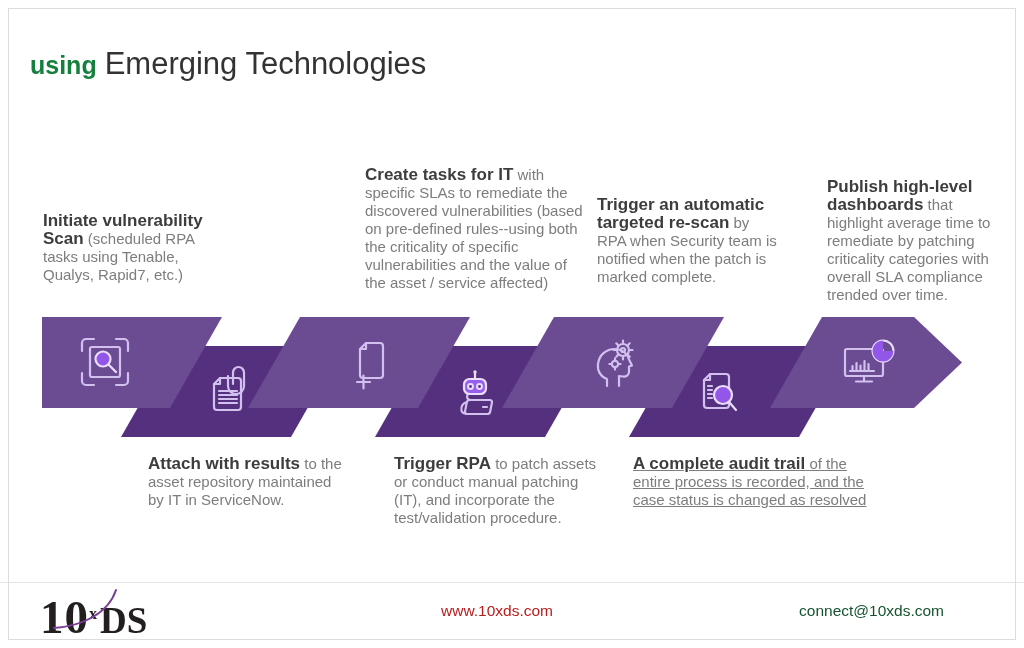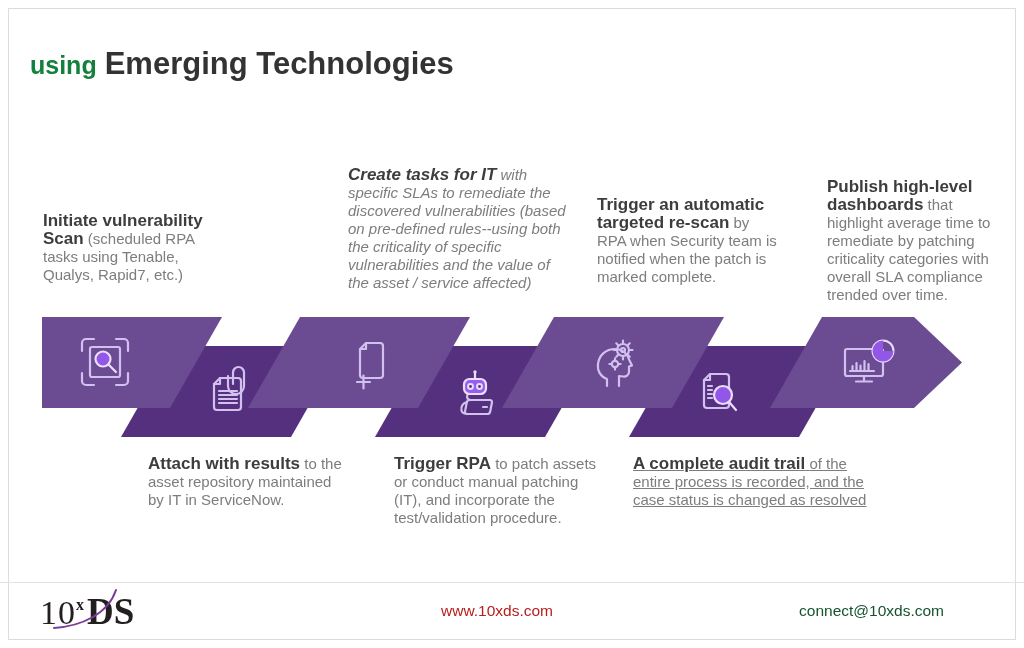--- a/index.html
+++ b/index.html
@@ -14,27 +14,27 @@
     border:1px solid #dcdcdc;pointer-events:none;z-index:0;
   }
   
   .header{position:absolute;left:30px;top:42px;z-index:3;}
   .title-accent{
     display:block;font-size:31px;font-weight:700;color:#6B2C91;
     letter-spacing:.2px;line-height:1.25;
   }
   .title-line2{display:block;margin-top:4px;color:#3A3A3A;}
   .title-prefix{font-size:25px;font-weight:600;color:#15803d;}
-  .title-main{font-size:31px;font-weight:700;color:#333333;margin-left:8px;}
+  .title-main{font-size:31px;font-weight:400;color:#333333;margin-left:8px;}
 
   
   .tb{position:absolute;z-index:3;font-size:15px;line-height:18px;color:#7D7D7D;}
   .tb .lead{font-weight:700;font-size:17px;color:#3D3D3D;}
   #b1{left:43px;  top:212px;width:175px;}
-  #b2{left:348px; top:166px;width:218px;font-style:italic;}
+  #b2{left:365px; top:166px;width:218px;}
   #b3{left:597px; top:196px;width:182px;}
   #b4{left:827px; top:178px;width:178px;}
   #b5{left:148px; top:455px;width:195px;}
   #b6{left:394px; top:455px;width:207px;}
   #b7{left:633px; top:455px;width:238px;text-decoration:underline;}
 
   
   .shape{
     position:absolute;height:91px;
     filter:drop-shadow(0 5px 5px rgba(40,20,70,.22));
@@ -58,21 +58,21 @@
   #s6 .icon{left:63px;top:19px;}
   #s7 .icon{left:69px;top:19px;}
   .icon svg{display:block;}
   .ic-stroke{fill:none;stroke:#D2C0EF;stroke-width:2.2;stroke-linecap:round;stroke-linejoin:round;}
   .ic-stroke-lt{fill:none;stroke:#EADEFB;stroke-width:2.2;stroke-linecap:round;stroke-linejoin:round;}
 
   
   .footer-divider{position:absolute;left:0;right:0;top:582px;border-top:1px solid #e3e3e3;z-index:1;}
   .logo{position:absolute;left:40px;top:590px;z-index:3;color:#231F20;
         font-family:"Liberation Serif", serif;white-space:nowrap;}
-  .logo .l10{font-size:34px;font-weight:400;letter-spacing:1px;}
+  .logo .l10{font-size:47px;font-weight:700;letter-spacing:1px;}
   .logo .lx{font-size:16px;font-weight:600;vertical-align:14px;}
   .logo .lds{font-size:37px;font-weight:700;margin-left:3px;}
   .logo .swoosh{position:absolute;left:12px;top:-4px;pointer-events:none;}
   .footer-site{
     position:absolute;left:497px;top:602px;transform:translateX(-50%);
     font-size:15.5px;color:#b91c1c;z-index:3;
   }
   .footer-email{
     position:absolute;right:80px;top:602px;
     font-size:15.5px;color:#14532d;z-index:3;

